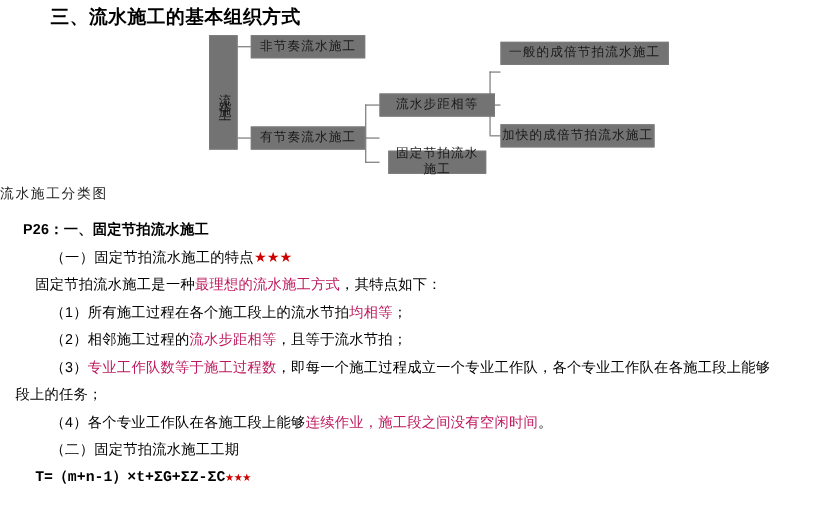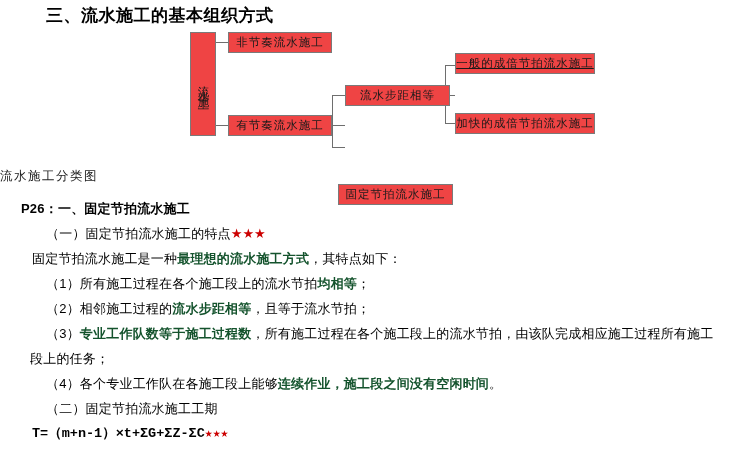--- a/index.html
+++ b/index.html
@@ -32,21 +32,21 @@
     position: absolute;
     left: 0;
     top: 24px;
     width: 750px;
     height: 150px;
   }
   .node {
     position: absolute;
     box-sizing: border-box;
     border: 1px solid #7a7a7a;
-    background: #ef4444;
+    background: #737373;
     font-size: 11.5px;
     letter-spacing: 1px;
     color: #1a1a1a;
     display: flex;
     align-items: center;
     justify-content: center;
     text-align: center;
     line-height: 1.15;
     z-index: 2;
   }
@@ -87,22 +87,22 @@
     line-height: 25px;
     letter-spacing: 0.2px;
     white-space: nowrap;
     color: #000000;
   }
   .line.bold { font-weight: bold; }
   .ind0 { padding-left: 21px; }
   .ind1 { padding-left: 46px; }
   .ind2 { padding-left: 32px; }
   .hl {
-    color: #14532d;
-    font-weight: bold;
+    color: #be185d;
+    font-weight: normal;
   }
   .stars {
     color: #cc0000;
     letter-spacing: 0px;
     font-size: 13px;
   }
   .formula {
     font-family: "Liberation Mono", "DejaVu Sans Mono", monospace;
     font-weight: bold;
     font-size: 13.5px;
@@ -120,23 +120,23 @@
 <div class="diagram">
 
   <div class="node root" style="left:190px; top:8px; width:26px; height:104px;">流水施工</div>
 
   <div class="node" style="left:228px; top:8px; width:104px; height:21px;">非节奏流水施工</div>
 
   <div class="node" style="left:228px; top:91px; width:104px; height:21px;">有节奏流水施工</div>
 
   <div class="node" style="left:345px; top:61px; width:105px; height:21px;">流水步距相等</div>
 
-  <div class="node" style="left:338px; top:113px; width:115px; height:21px;margin-top:47px;">固定节拍流水施工</div>
+  <div class="node" style="left:353px; top:113px; width:89px; height:21px;">固定节拍流水施工</div>
 
-  <div class="node" style="left:455px; top:29px; width:140px; height:21px;text-decoration:underline;">一般的成倍节拍流水施工</div>
+  <div class="node" style="left:455px; top:14px; width:153px; height:21px;">一般的成倍节拍流水施工</div>
 
   <div class="node" style="left:455px; top:89px; width:140px; height:21px;text-align:right;">加快的成倍节拍流水施工</div>
 
   <div class="conn h" style="left:216px; top:18px;  width:12px;"></div>
   <div class="conn h" style="left:216px; top:101px; width:12px;"></div>
 
   <div class="conn h" style="left:332px; top:101px; width:13px;"></div>
   <div class="conn v" style="left:332px; top:71px;  height:53px;"></div>
   <div class="conn h" style="left:332px; top:71px;  width:13px;"></div>
   <div class="conn h" style="left:332px; top:123px; width:13px;"></div>
@@ -167,24 +167,24 @@
 
   <div class="line ind1">
     <span>（1）所有施工过程在各个施工段上的流水节拍</span><span class="hl">均相等</span><span>；</span>
   </div>
 
   <div class="line ind1">
     <span>（2）相邻施工过程的</span><span class="hl">流水步距相等</span><span>，且等于流水节拍；</span>
   </div>
 
   <div class="line ind1">
-    <span>（3）</span><span class="hl">专业工作队数等于施工过程数</span><span>，所有施工过程在各个施工段上的流水节拍，由该队完成相应施工过程所有施工</span>
+    <span>（3）</span><span class="hl">专业工作队数等于施工过程数</span><span>，即每一个施工过程成立一个专业工作队，各个专业工作队在各施工段上能够</span>
   </div>
 
-  <div class="line" style="padding-left:30px;">
+  <div class="line" style="padding-left:14px;">
     <span>段上的任务；</span>
   </div>
 
   <div class="line ind1">
     <span>（4）各个专业工作队在各施工段上能够</span><span class="hl">连续作业，施工段之间没有空闲时间</span><span>。</span>
   </div>
 
   <div class="line ind1">
     <span>（二）固定节拍流水施工工期</span>
   </div>

